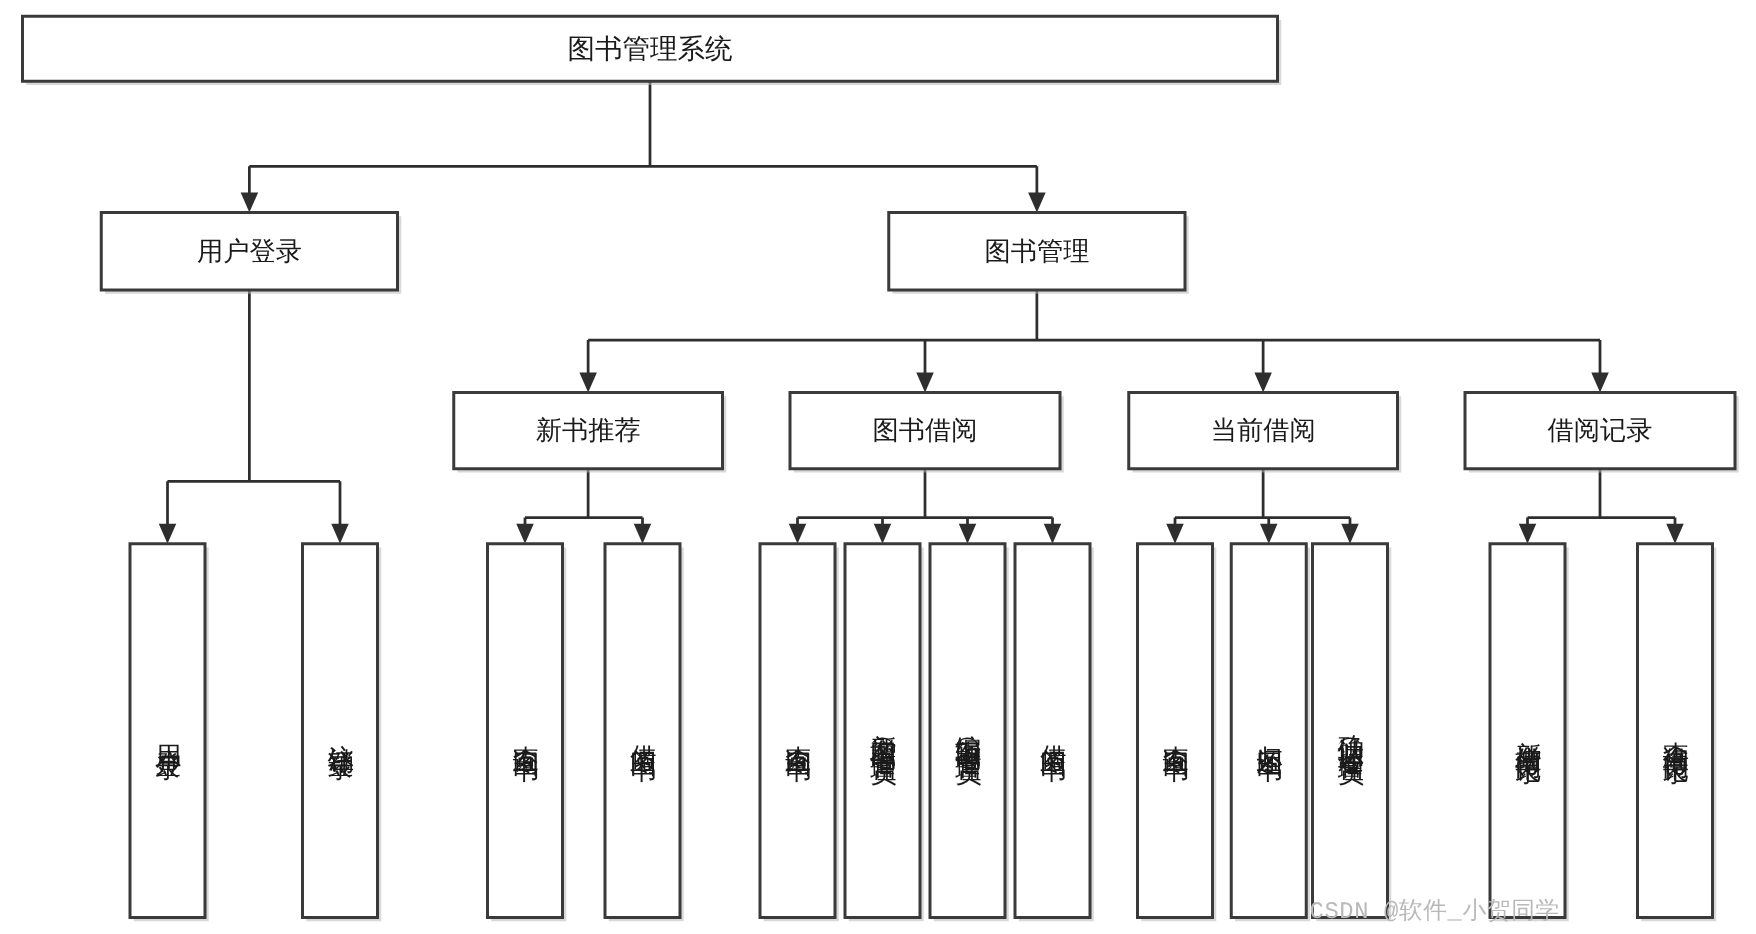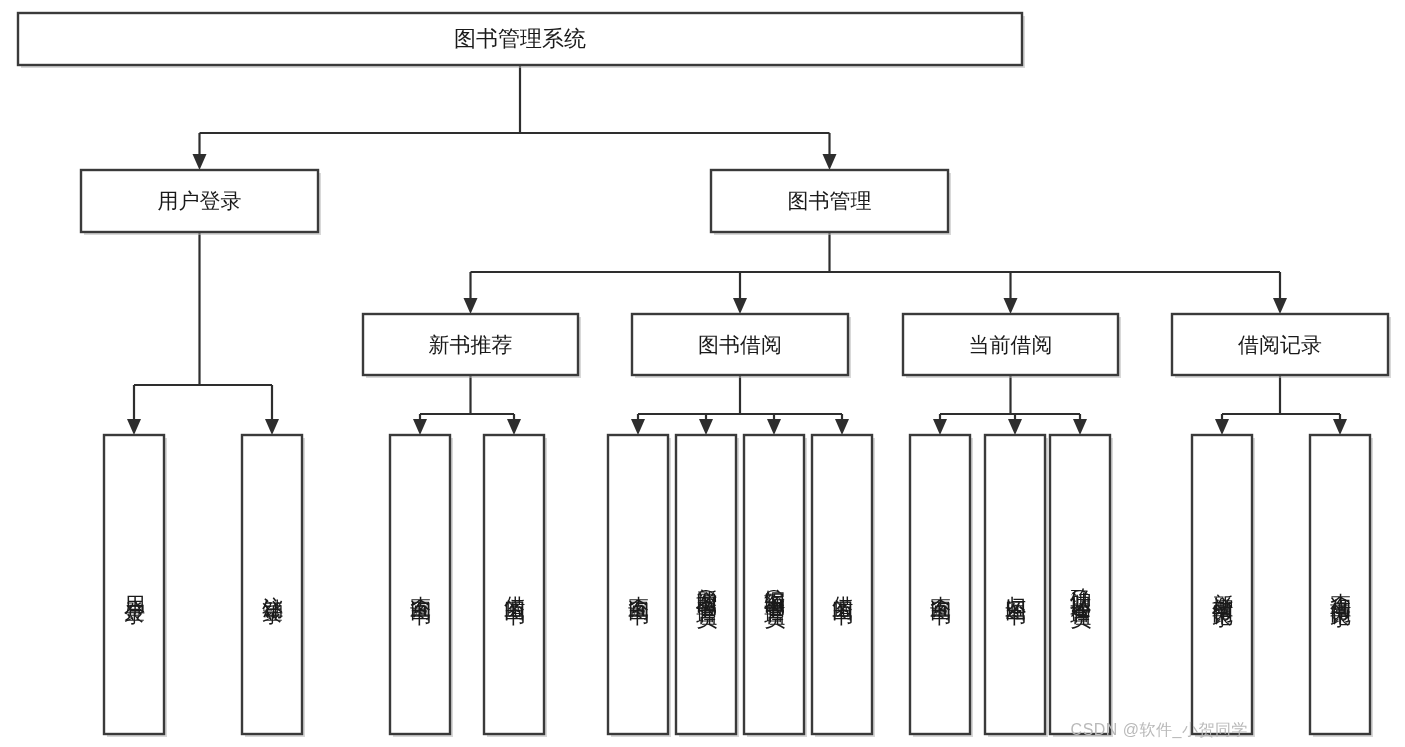--- a/index.html
+++ b/index.html
@@ -76,22 +76,22 @@
     font-size: 21px;
     line-height: 1.12;
     letter-spacing: 3px;
     color: #1a1a1a;
     white-space: nowrap;
   }
   .watermark {
     position: absolute;
     right: 12px;
     bottom: 6px;
-    font-family: Liberation Sans, sans-serif;
-    font-size: 16px;
+    font-family: Liberation Mono, monospace;
+    font-size: 19px;
     color: #b9b9b9;
     letter-spacing: 0.5px;
     white-space: nowrap;
     user-select: none;
   }
 </style>
 </head>
 <body>
 
 <div id="diagram-root">

